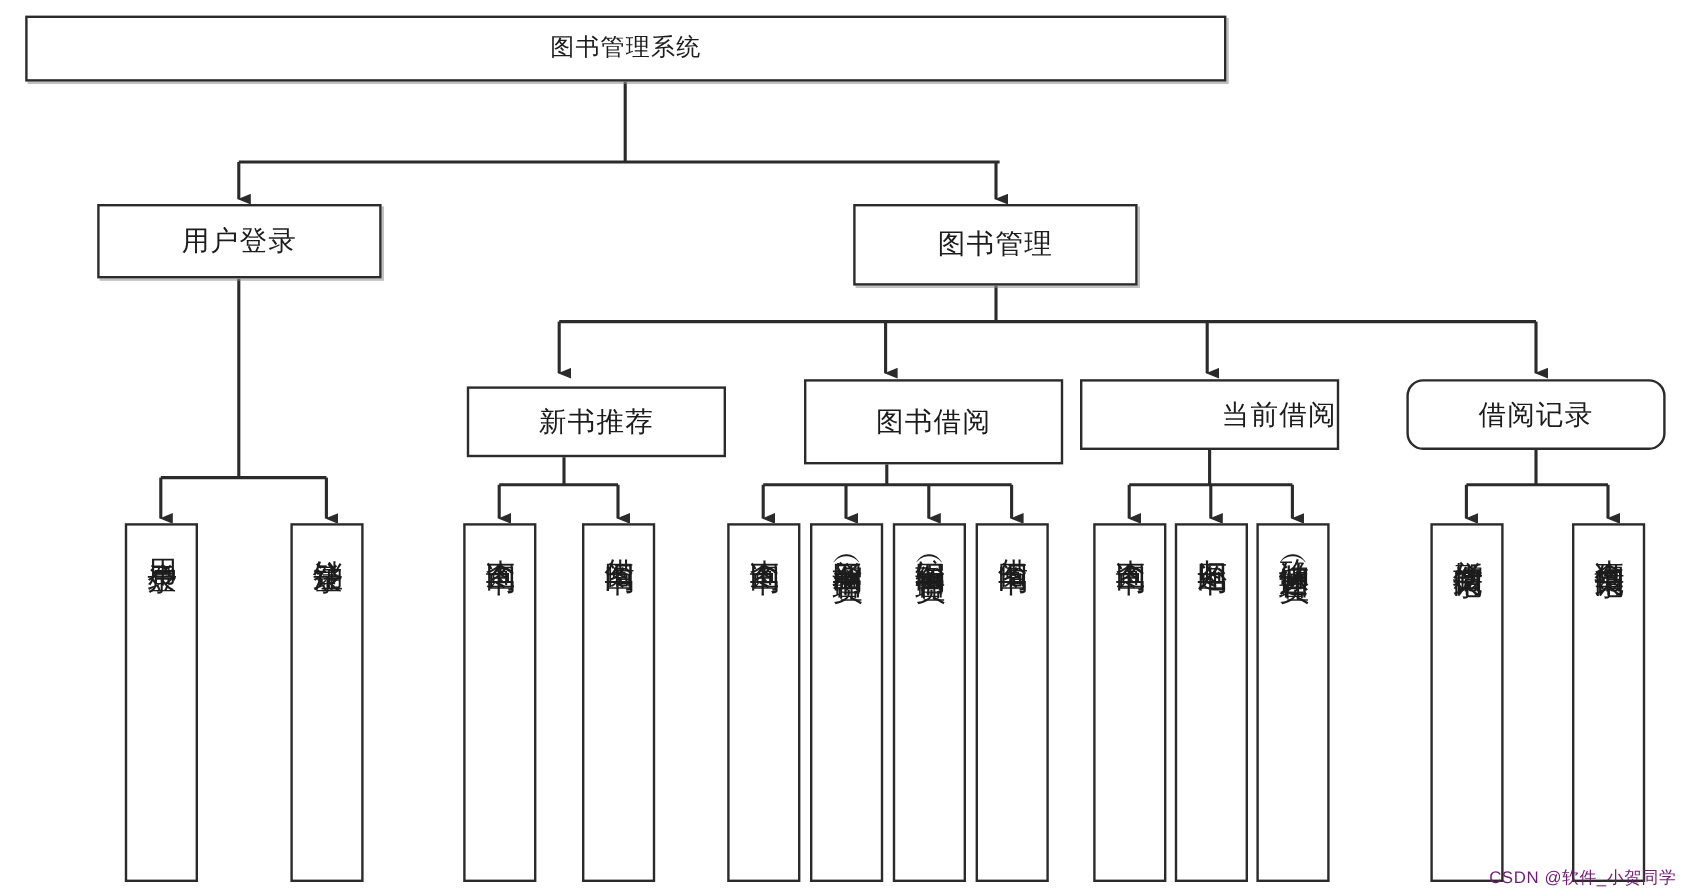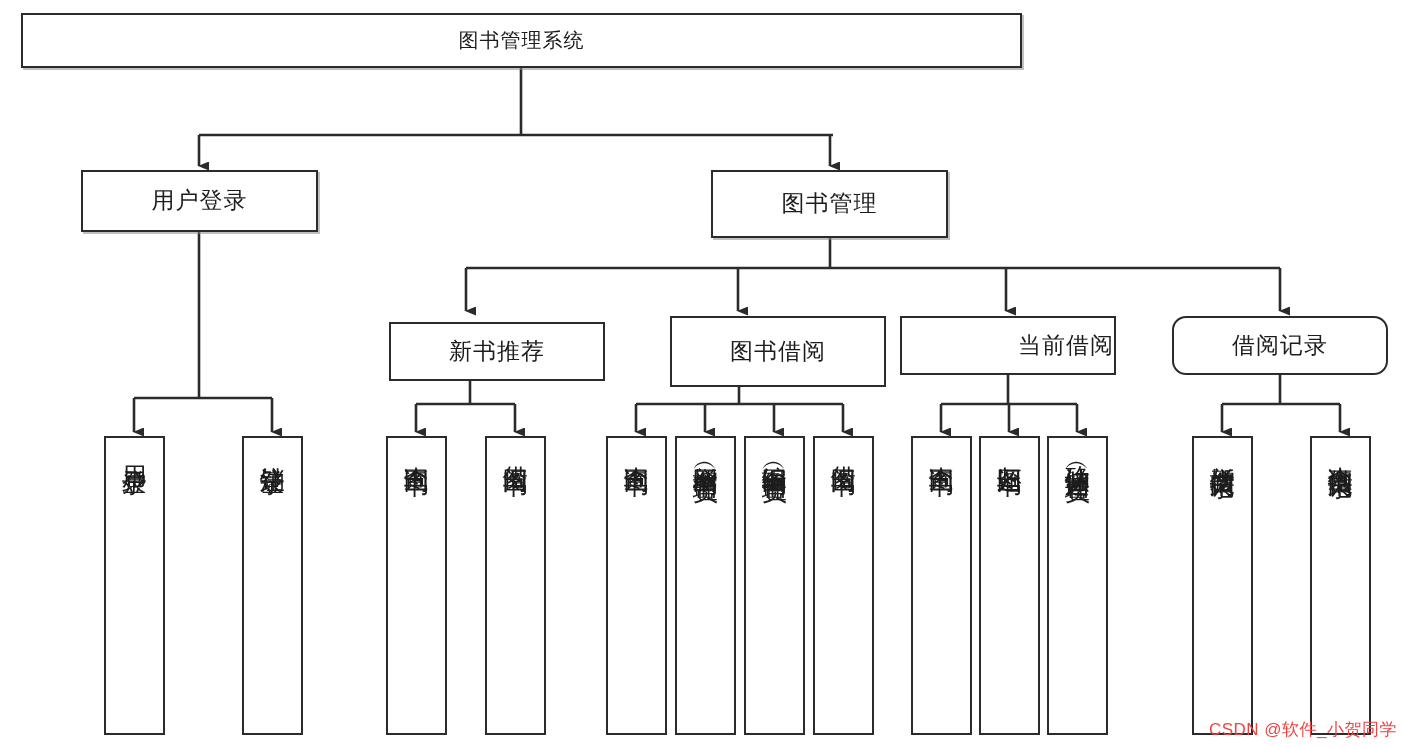--- a/index.html
+++ b/index.html
@@ -59,22 +59,22 @@
     text-orientation: upright;
     font-size: 25px;
     line-height: 1.06;
     letter-spacing: 2px;
     white-space: nowrap;
   }
   #watermark {
     position: absolute;
     right: 8px;
     bottom: 6px;
-    font-size: 17px;
-    color: #ef4444;
+    font-size: 14px;
+    color: #701a75;
     letter-spacing: 0.5px;
     white-space: nowrap;
     pointer-events: none;
   }
 </style>
 </head>
 <body>
 
 <div id="diagram-root">
 

